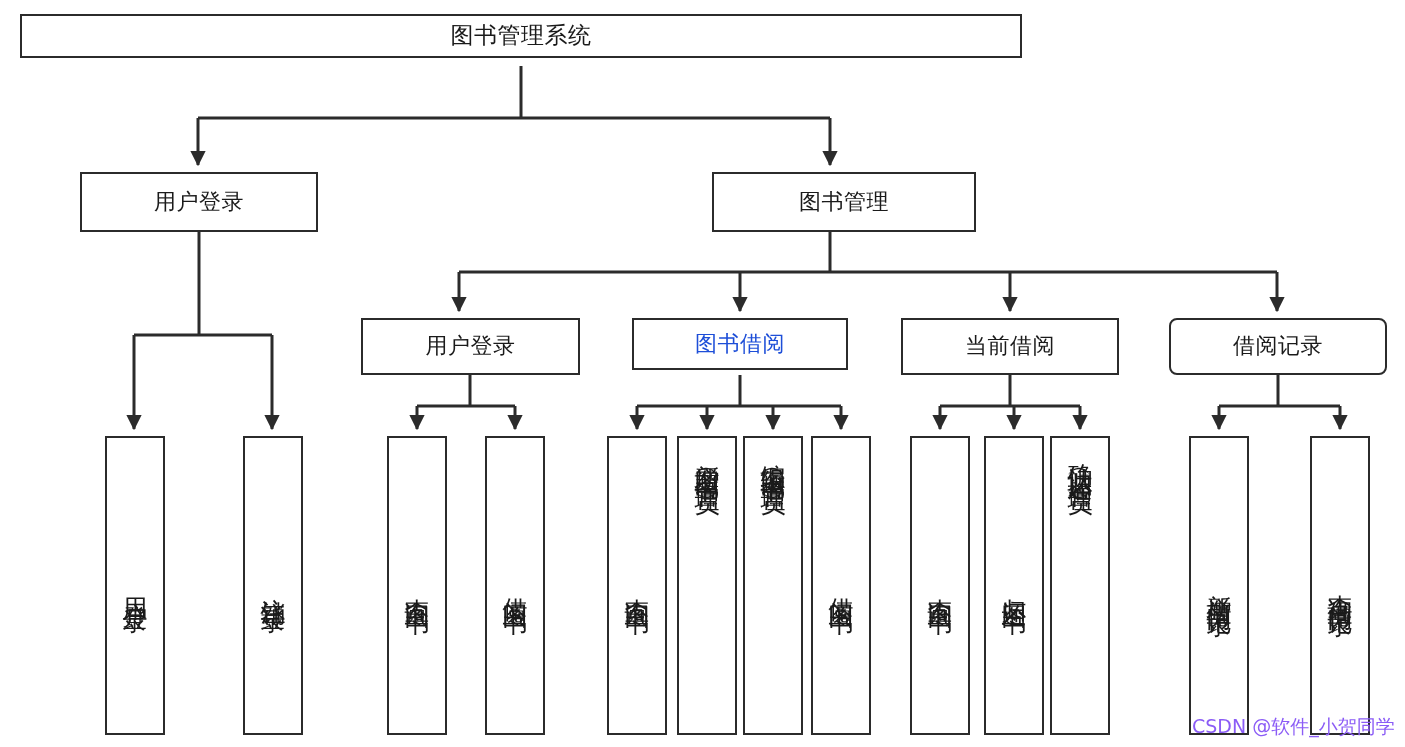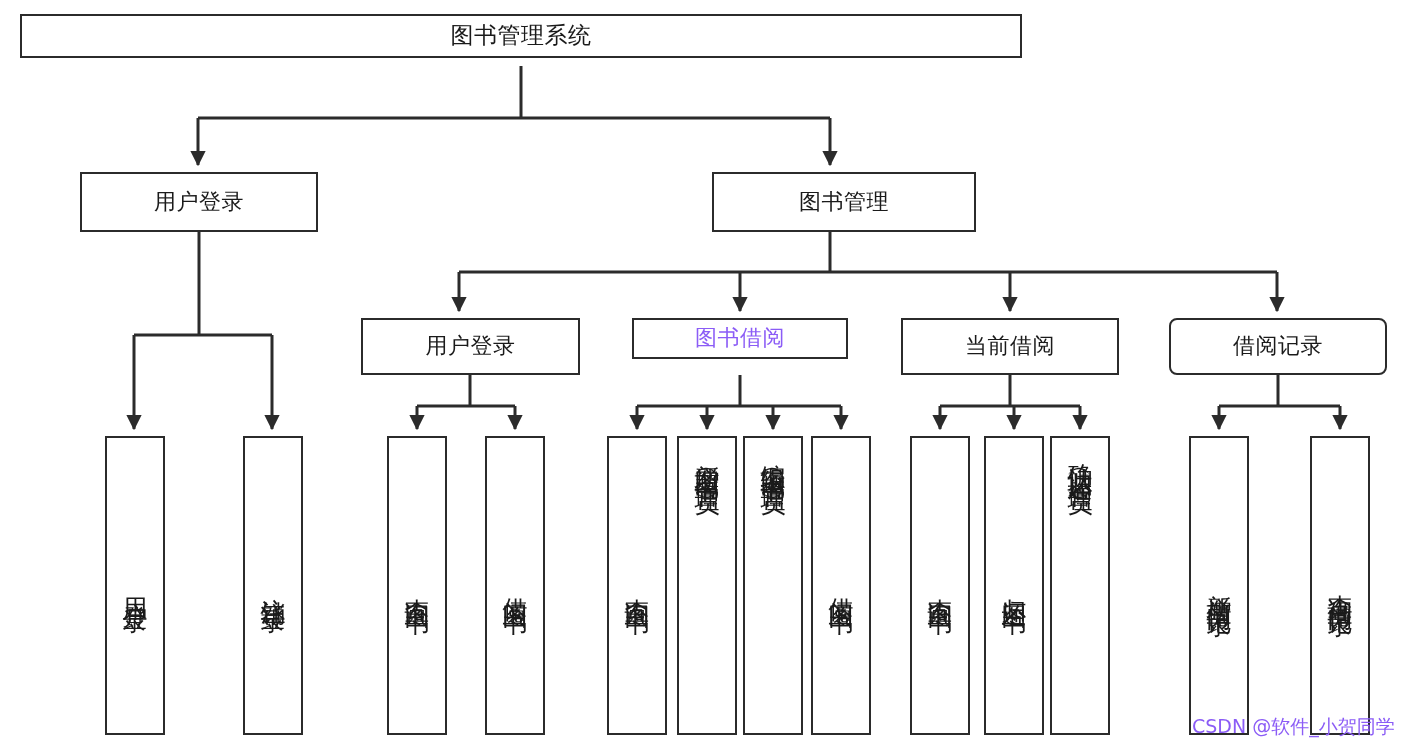--- a/index.html
+++ b/index.html
@@ -140,21 +140,21 @@
   <div class="node horiz" style="left: 80px; top: 172px; width: 238px; height: 60px; border-color: rgb(43, 43, 43); background: rgb(255, 255, 255); color: rgb(26, 26, 26);">
     <span class="node-label">用户登录</span>
   </div>
   <div class="node horiz" style="left: 712px; top: 172px; width: 264px; height: 60px; border-color: rgb(43, 43, 43); background: rgb(255, 255, 255); color: rgb(26, 26, 26);">
     <span class="node-label">图书管理</span>
   </div>
 
   <div class="node horiz" style="left: 361px; top: 318px; width: 219px; height: 57px; border-color: rgb(43, 43, 43); background: rgb(255, 255, 255); color: rgb(26, 26, 26);">
     <span class="node-label">用户登录</span>
   </div>
-  <div class="node horiz" style="left: 632px; top: 318px; width: 216px; height: 41px; border-color: rgb(43, 43, 43); background: rgb(255, 255, 255); color: #8b5cf6;">
+  <div class="node horiz" style="left: 632px; top: 318px; width: 216px; height: 52px; border-color: rgb(43, 43, 43); background: rgb(255, 255, 255); color: #1d4ed8;">
     <span class="node-label">图书借阅</span>
   </div>
   <div class="node horiz" style="left: 901px; top: 318px; width: 218px; height: 57px; border-color: rgb(43, 43, 43); background: rgb(255, 255, 255); color: rgb(26, 26, 26);">
     <span class="node-label">当前借阅</span>
   </div>
   <div class="node horiz" style="left: 1169px; top: 318px; width: 218px; height: 57px; border-color: rgb(43, 43, 43); background: rgb(255, 255, 255); color: rgb(26, 26, 26); border-radius: 8px;">
     <span class="node-label">借阅记录</span>
   </div>
 
   <div class="node vert centered" style="left: 105px; top: 436px; width: 60px; height: 299px; border-color: rgb(43, 43, 43); background: rgb(255, 255, 255); color: rgb(26, 26, 26);">

